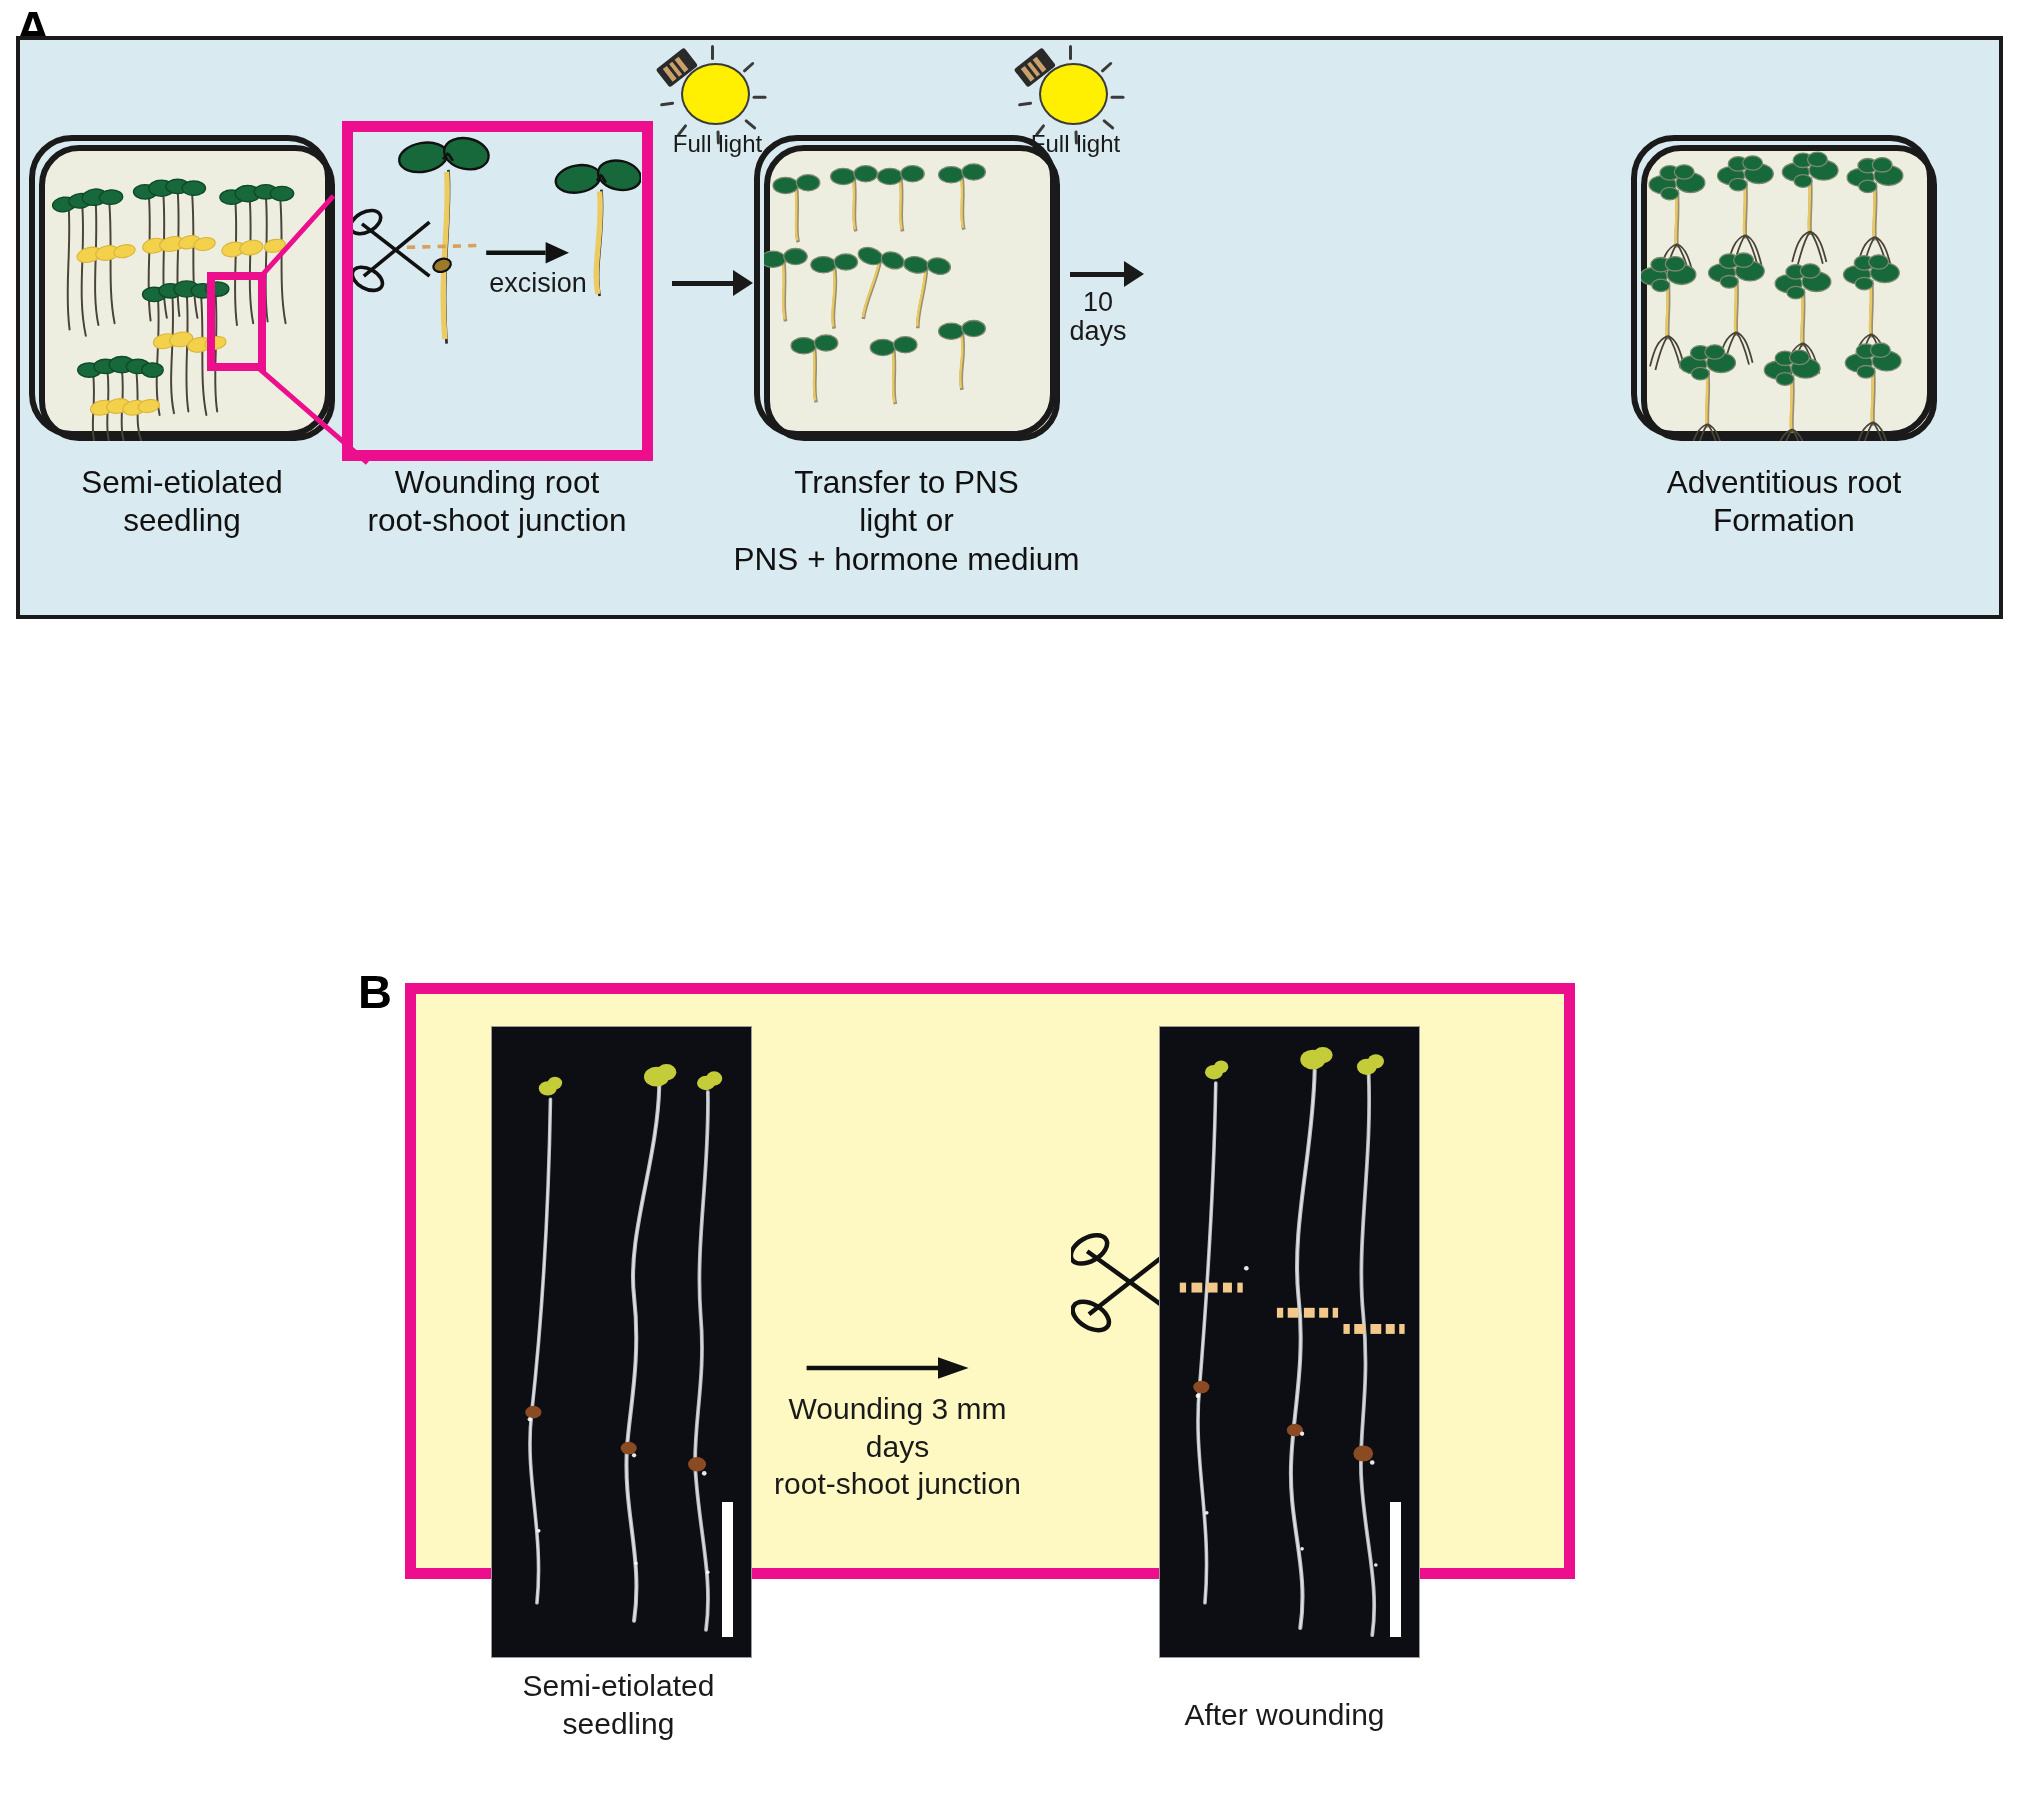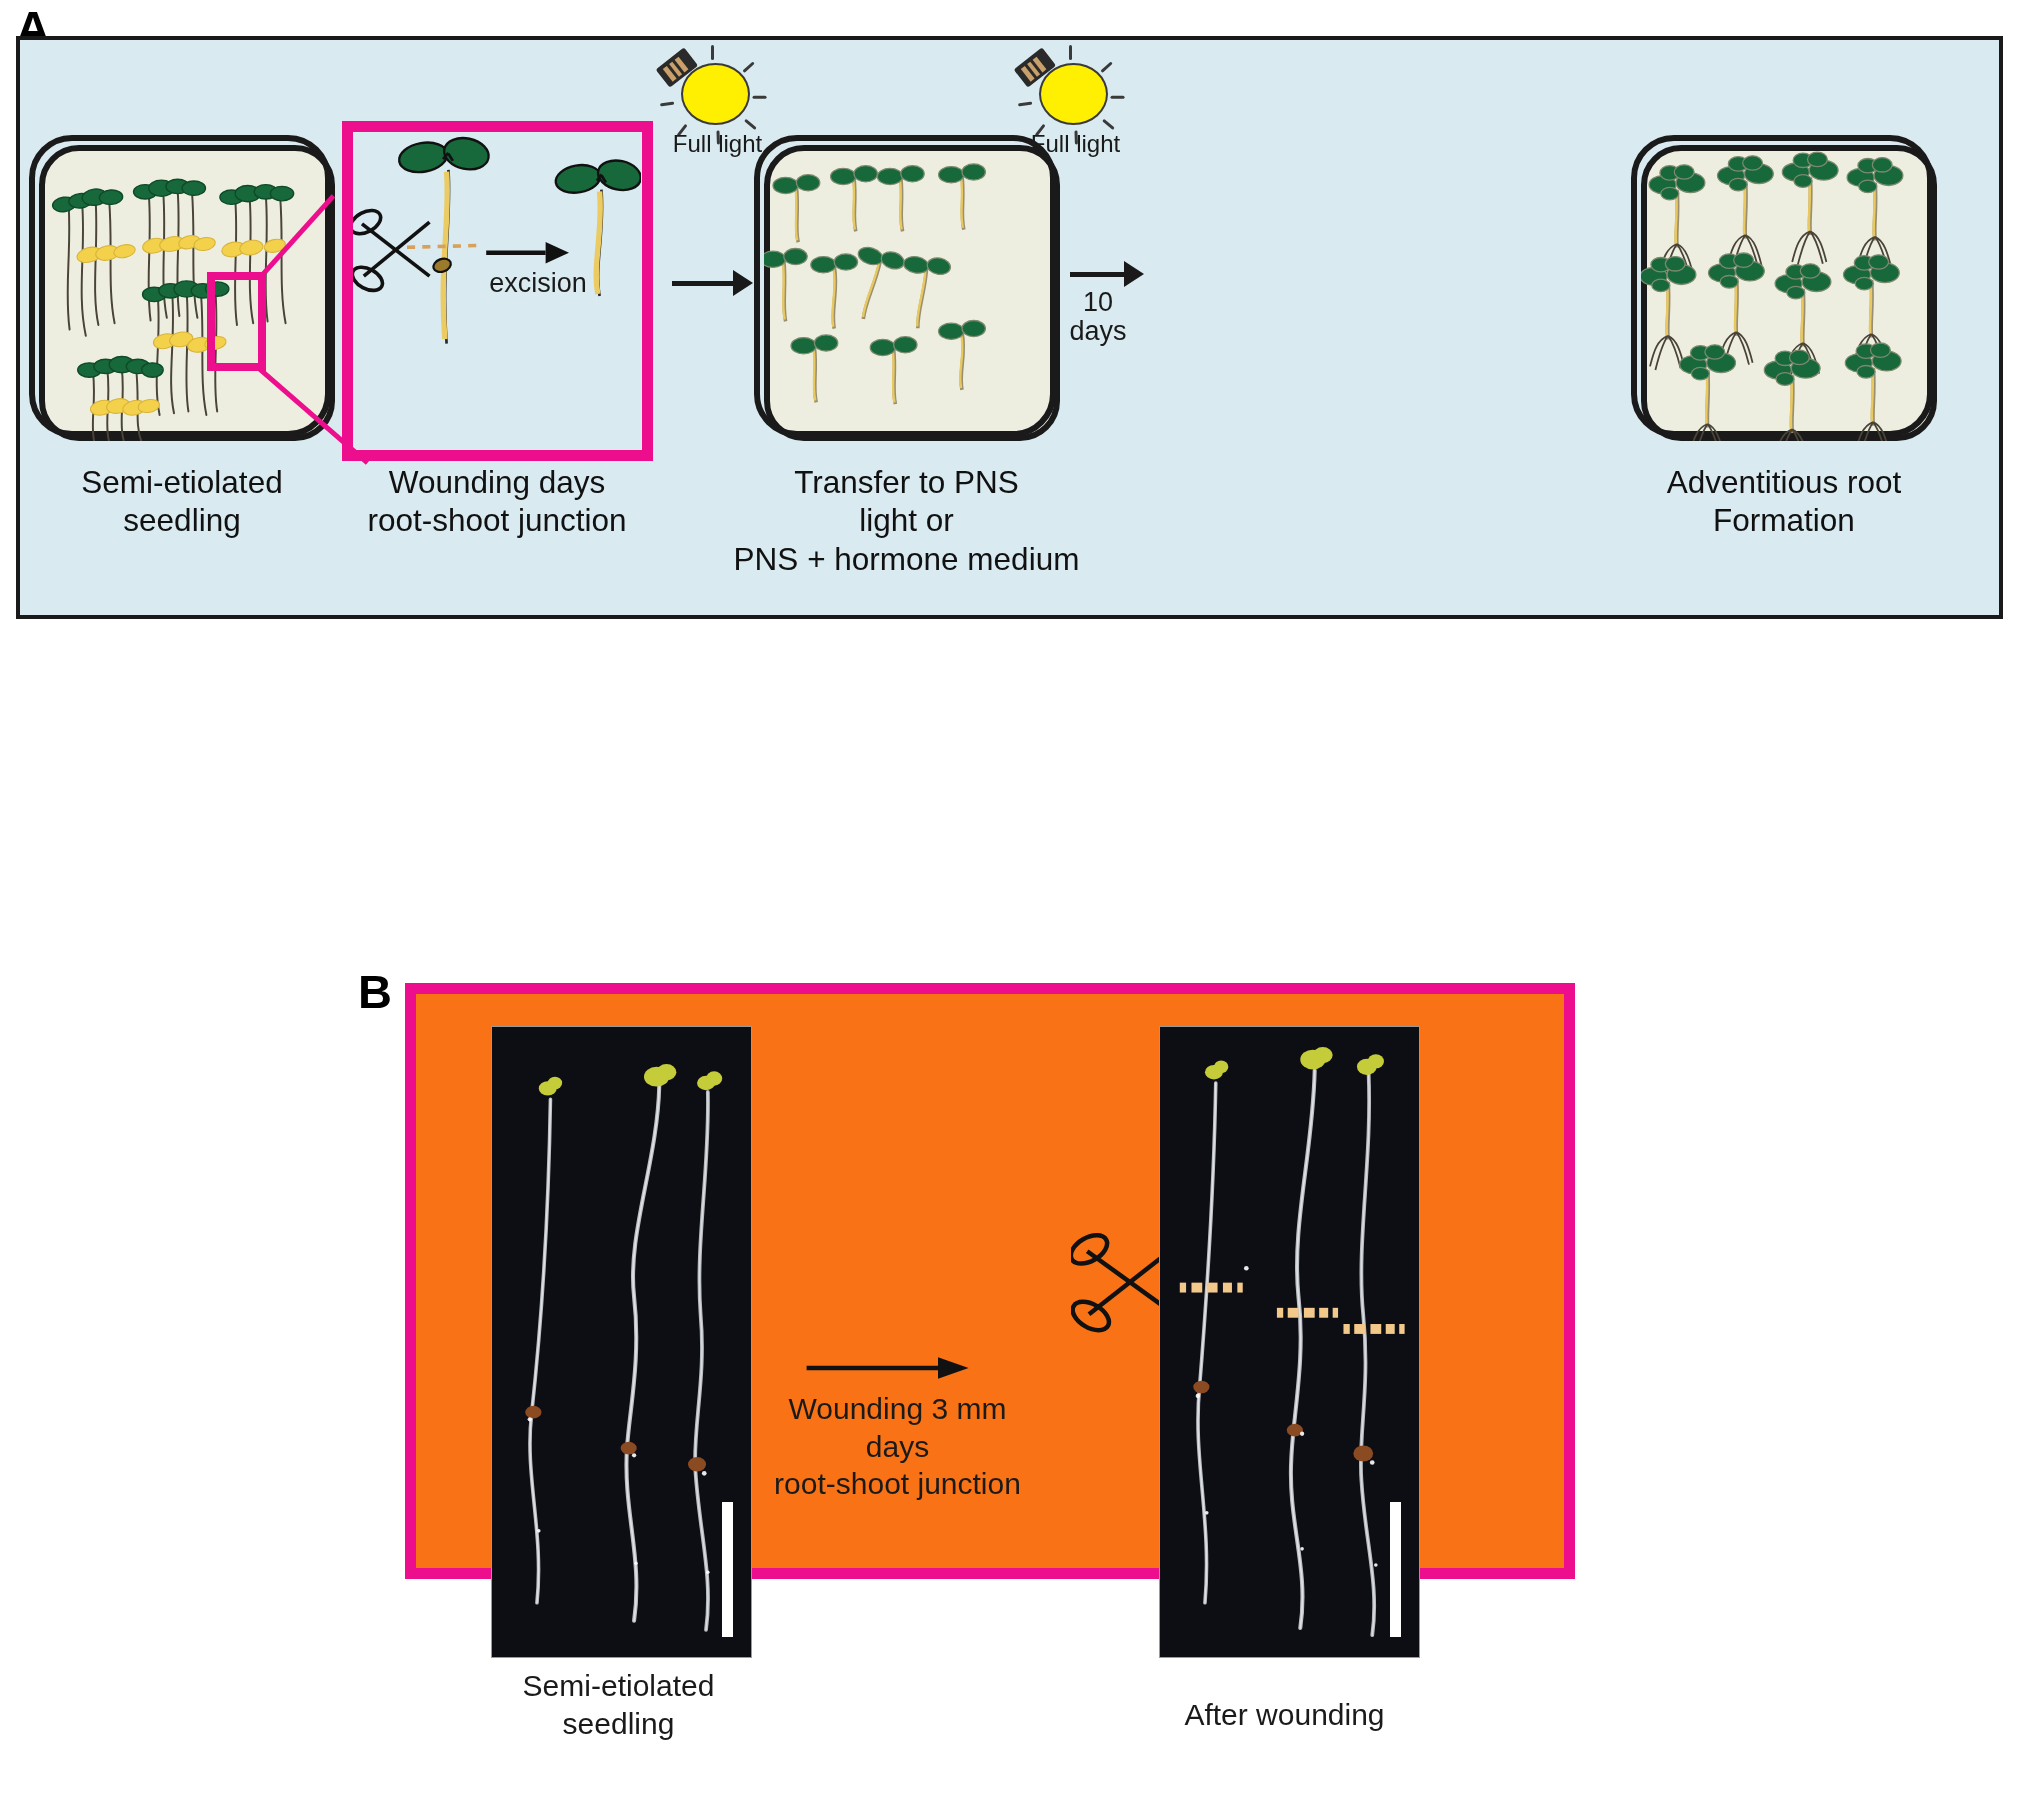--- a/index.html
+++ b/index.html
@@ -29,21 +29,21 @@
     border-left:20px solid #1a1a1a;border-top:13.5px solid transparent;border-bottom:13.5px solid transparent;}
   .arrow-lbl{position:absolute;text-align:center;font-size:27px;line-height:1.08;}
   
   #zoom-rect{position:absolute;border:8px solid #ec0e8c;box-sizing:border-box;}
   .connector{position:absolute;background:#ec0e8c;height:4.5px;transform-origin:0 50%;}
   #pink-box{position:absolute;border:11.7px solid #ec0e8c;box-sizing:border-box;}
   
   .step-caption{position:absolute;text-align:center;font-size:31.5px;line-height:1.22;color:#111;}
   
   #panel-b-box{position:absolute;left:405px;top:983px;width:1170px;height:596px;
-    border:11.7px solid #ec0e8c;box-sizing:border-box;background:#f97316;}
+    border:11.7px solid #ec0e8c;box-sizing:border-box;background:#fef9c3;}
   .photo{position:absolute;background:#0d0d14;overflow:hidden;border:0.9px solid #9a9a9a;}
   .b-caption{position:absolute;text-align:center;font-size:30px;line-height:1.25;}
   .scalebar{position:absolute;background:#ffffff;}
   
   .scissors{position:absolute;}
 </style>
 </head>
 <body>
 
 <div class="panel-letter" style="left:16px;top:3.6px;">A</div>
@@ -319,21 +319,21 @@
         <use href="#rooted" x="242" y="238"></use>
       </svg>
     </div>
   </div>
 
   <div class="step-caption" style="left:18px;top:423px;width:288px;">
     <span>Semi-etiolated</span><br>
     <span>seedling</span>
   </div>
   <div class="step-caption" style="left:315px;top:423px;width:324px;">
-    <span>Wounding days</span><br>
+    <span>Wounding root</span><br>
     <span>root-shoot junction</span>
   </div>
   <div class="step-caption" style="left:711px;top:423px;width:351px;">
     <span>Transfer to PNS</span><br>
     <span>light or</span><br>
     <span>PNS + hormone medium</span>
   </div>
   <div class="step-caption" style="left:1602px;top:423px;width:324px;">
     <span>Adventitious root</span><br>
     <span>Formation</span>

